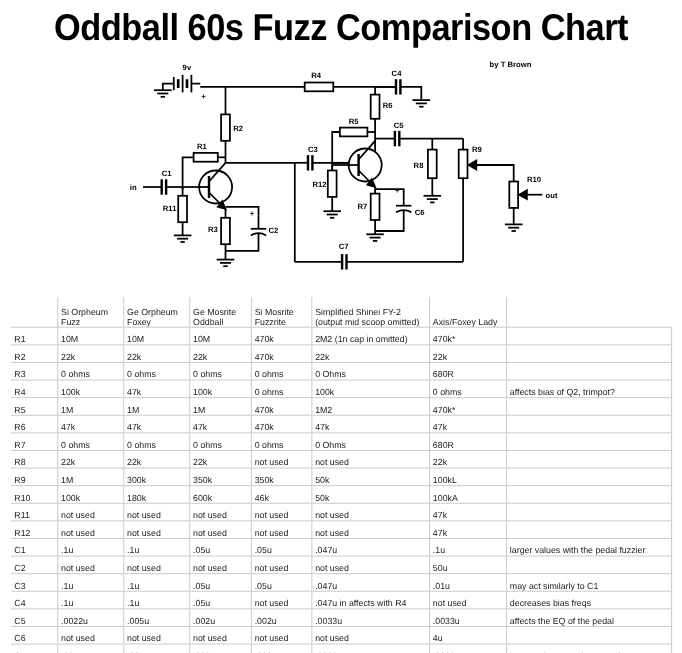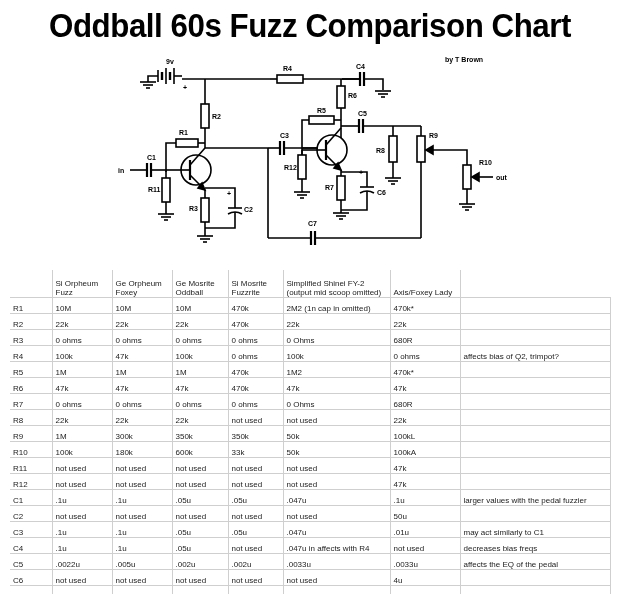--- a/index.html
+++ b/index.html
@@ -301,21 +301,21 @@
         <td>350k</td>
         <td>50k</td>
         <td>100kL</td>
         <td></td>
       </tr>
   <tr>
         <td class="rowlabel">R10</td>
         <td>100k</td>
         <td>180k</td>
         <td>600k</td>
-        <td>33k</td>
+        <td>46k</td>
         <td>50k</td>
         <td>100kA</td>
         <td></td>
       </tr>
   <tr>
         <td class="rowlabel">R11</td>
         <td>not used</td>
         <td>not used</td>
         <td>not used</td>
         <td>not used</td>

